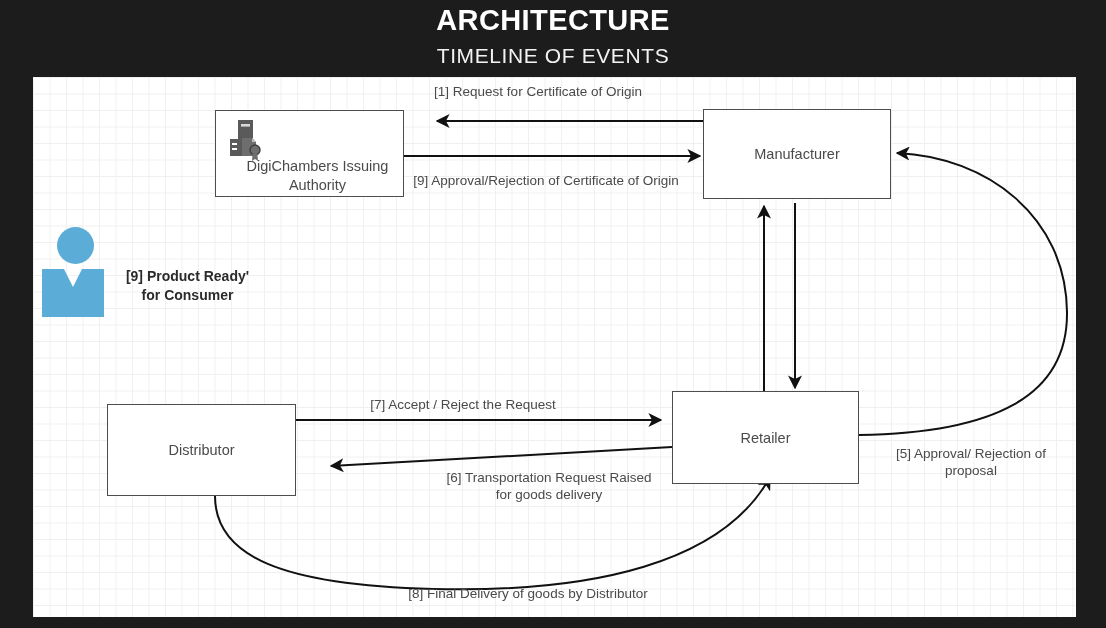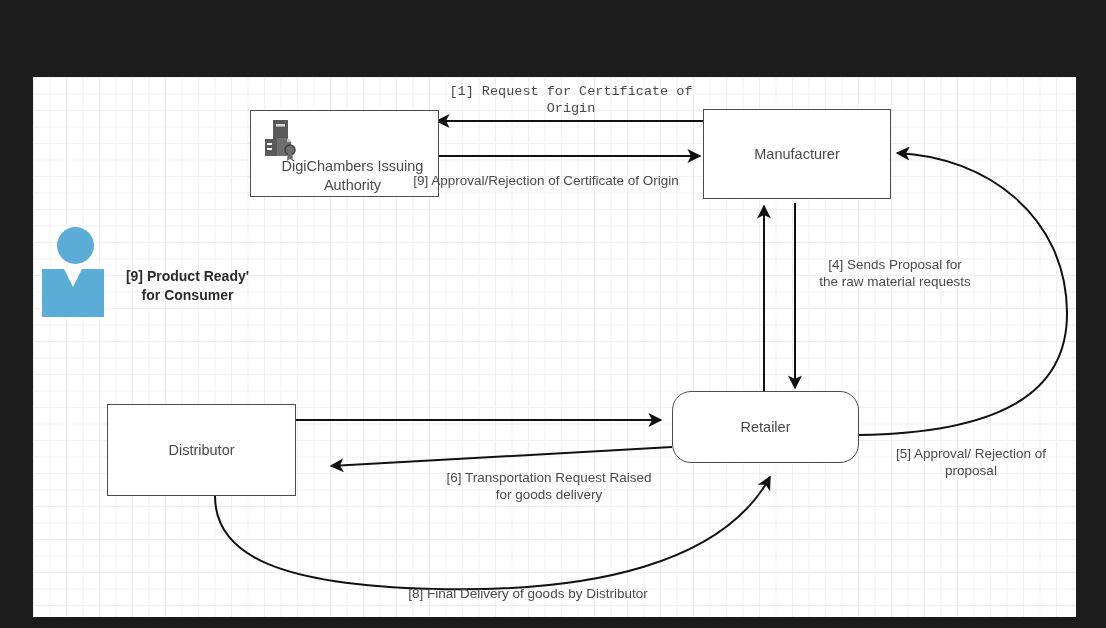--- a/index.html
+++ b/index.html
@@ -89,29 +89,29 @@
   }
   .node-label {
     font-size: 14.5px;
     color: #4a4a4a;
     text-align: center;
     line-height: 18px;
   }
 
   #node-digichambers {
     left: 182px; top: 33px;
-    width: 189px; height: 87px; margin-left: 35px;
+    width: 189px; height: 87px;
   }
   #node-manufacturer {
     left: 670px; top: 32px;
     width: 188px; height: 90px;
   }
   #node-retailer {
     left: 639px; top: 314px;
-    width: 187px; height: 72px; border-radius: 19px;
+    width: 187px; height: 93px;
   }
   #node-distributor {
     left: 74px; top: 327px;
     width: 189px; height: 92px;
   }
 
   
   #digichambers-inner {
     position: relative;
     width: 100%;
@@ -140,21 +140,21 @@
   
   .edge-label {
     position: absolute;
     font-size: 13.5px;
     color: #4a4a4a;
     line-height: 17px;
     text-align: center;
     white-space: pre-line;
   }
 
-  #label-1 { left: 398px; top: 6px;  width: 280px; font-family: Liberation Mono, monospace; }
+  #label-1 { left: 365px; top: 6px;  width: 280px; }
   #label-2 { left: 348px; top: 95px; width: 330px; }
   #label-3 { left: 513px; top: 189px; width: 210px; }
   #label-4 { left: 752px; top: 179px; width: 220px; }
   #label-5 { left: 833px; top: 368px; width: 210px; }
   #label-6 { left: 330px; top: 392px; width: 300px; padding-left: 36px; }
   #label-7 { left: 290px; top: 319px; width: 280px; }
   #label-8 { left: 340px; top: 508px; width: 310px; }
 
   
   #consumer-figure {
@@ -189,20 +189,24 @@
     line-height: 19px;
     text-align: center;
     white-space: pre-line;
   }
 </style>
 </head>
 <body>
 
 <div id="root">
 
+  <div id="header">
+    <div id="title">ARCHITECTURE</div>
+    <div id="subtitle">TIMELINE OF EVENTS</div>
+  </div>
 
   <div id="canvas">
 
     <svg id="svg-layer" viewBox="0 0 1043 540" xmlns="http://www.w3.org/2000/svg">
       <defs>
         <marker id="arrow" viewBox="0 0 10 10" refX="9" refY="5" markerWidth="7" markerHeight="7" orient="auto-start-reverse">
           <path d="M 0 0 L 10 5 L 0 10 L 2.6 5 z" fill="#111111"></path>
         </marker>
       </defs>
 
@@ -249,26 +253,25 @@
     <div class="node" id="node-retailer">
       <div class="node-label">Retailer</div>
     </div>
 
     <div class="node" id="node-distributor">
       <div class="node-label">Distributor</div>
     </div>
 
     <div class="edge-label" id="label-1">[1] Request for Certificate of Origin</div>
     <div class="edge-label" id="label-2">[9] Approval/Rejection  of Certificate of Origin</div>
-    <div class="edge-label" id="label-4">[4] Sends Proposal for
-the raw material requests</div>
     <div class="edge-label" id="label-5">[5] Approval/ Rejection of
 proposal</div>
     <div class="edge-label" id="label-6">[6] Transportation Request Raised
 for goods delivery</div>
+    <div class="edge-label" id="label-7">[7] Accept / Reject the Request</div>
     <div class="edge-label" id="label-8">[8] Final Delivery of goods by Distributor</div>
 
     <div id="consumer-figure">
       <div id="consumer-head"></div>
       <div id="consumer-body"></div>
     </div>
     <div id="label-9">[9] Product Ready'
 for Consumer</div>
 
   </div>

